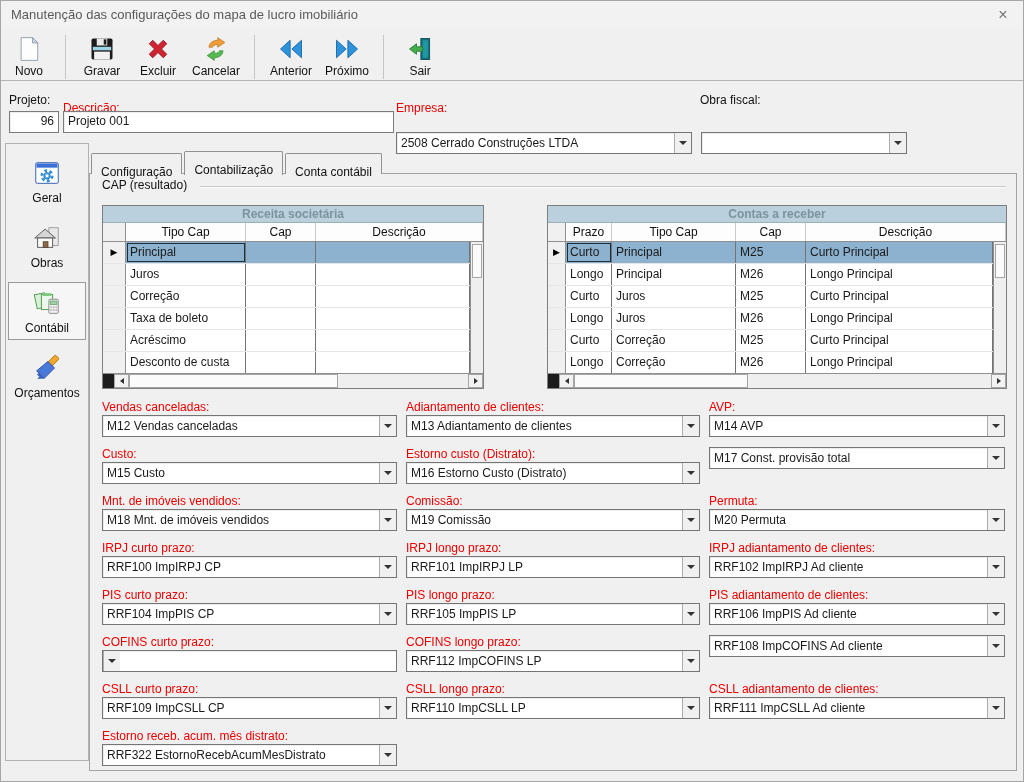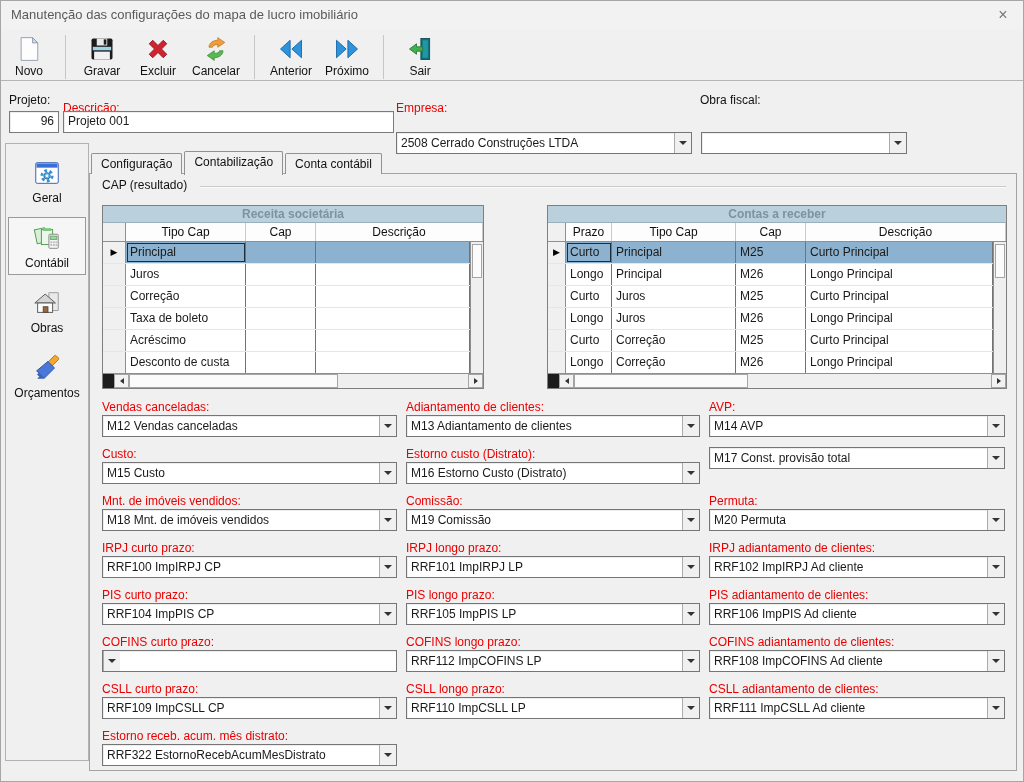--- a/index.html
+++ b/index.html
@@ -35,21 +35,21 @@
   
   .sidebar{position:absolute;left:4px;top:142px;width:84px;height:618px;border:1px solid #b2b2b2;background:#f0f0f0;
     display:flex;flex-direction:column;align-items:center;padding-top:8px;}
   .sitem{width:78px;display:flex;flex-direction:column;align-items:center;padding:5px 0 4px 0;margin-bottom:7px;
     border:1px solid transparent;}
   .sitem.selected{border:1px solid #9a9a9a;background:#f6f6f6;}
   .sitem .sicon{width:30px;height:30px;}
   .sitem .slabel{margin-top:3px;font-size:12px;color:#111;}
   
   .tabstrip{position:absolute;left:90px;top:150px;display:flex;z-index:3;}
-  .tab{height:21px;line-height:20px;padding:0 9px;border:1px solid #919191;border-bottom:none;background:#f0f0f0;
+  .tab{height:21px;line-height:20px;padding:8px 9px;border:1px solid #919191;border-bottom:none;background:#f0f0f0;
     margin-right:2px;margin-top:2px;border-radius:2px 2px 0 0;font-size:12px;color:#111;}
   .tab.active{height:24px;margin-top:0;position:relative;z-index:4;background:#f0f0f0;}
   .mainpanel{position:absolute;left:88px;top:172px;width:928px;height:598px;border:1px solid #a3a3a3;background:#f0f0f0;z-index:1;}
   .grouplabel{position:absolute;left:12px;top:4px;font-size:12px;color:#111;background:#f0f0f0;padding-right:6px;z-index:2;}
   .groupline{position:absolute;left:110px;right:10px;top:12px;height:1px;background:#c9c9c9;box-shadow:0 1px 0 #fbfbfb;}
   
   .grid{position:absolute;top:31px;border:1px solid #7f7f7f;background:#fff;display:flex;flex-direction:column;height:184px;}
   .grid-title{height:17px;background:#bad0dc;color:#7d939e;font-weight:bold;text-align:center;line-height:16px;
     font-size:12px;border-bottom:1px solid #9cb0ba;}
   .grid-head{height:19px;display:flex;border-bottom:1px solid #8f8f8f;background:#fdfdfd;}
@@ -189,20 +189,31 @@
           <svg viewBox="0 0 32 32">
             <rect x="4" y="5" width="24" height="22" rx="1.5" fill="#fff" stroke="#2c5cb0"></rect>
             <rect x="4.8" y="5.8" width="22.4" height="4.5" fill="#3a6fd8"></rect>
             <circle cx="16" cy="19" r="5.5" fill="none" stroke="#2f8fd8" stroke-width="3" stroke-dasharray="3 2.6"></circle>
             <circle cx="16" cy="19" r="3.4" fill="#5fb4ec" stroke="#1c6fb0"></circle>
             <circle cx="16" cy="19" r="1.4" fill="#fff"></circle>
           </svg>
         </span>
         <span class="slabel">Geral</span>
       </div>
+      <div class="sitem">
+        <span class="sicon">
+          <svg viewBox="0 0 32 32">
+            <path d="M18 5h10v19h-10z" fill="#e9e9e9" stroke="#9a9a9a"></path>
+            <path d="M3 16L14 6.5 25 16z" fill="#d6d6d6" stroke="#555"></path>
+            <rect x="6" y="16" width="16" height="10" fill="#fbfbfb" stroke="#555"></rect>
+            <rect x="12" y="20" width="5" height="6" fill="#8d6b4a" stroke="#5e452f"></rect>
+          </svg>
+        </span>
+        <span class="slabel">Obras</span>
+      </div>
       <div class="sitem selected">
         <span class="sicon">
           <svg viewBox="0 0 32 32">
             <g transform="rotate(-12 10 14)">
               <rect x="4" y="6" width="11" height="15" fill="#d9efd7" stroke="#4a9a4a"></rect>
             </g>
             <rect x="10" y="7" width="12" height="16" fill="#ecf8ec" stroke="#4a9a4a"></rect>
             <rect x="11.5" y="5.5" width="9" height="3" fill="#7cc87c"></rect>
             <rect x="18" y="12" width="10" height="15" rx="1" fill="#f4f4f4" stroke="#888"></rect>
             <rect x="19.5" y="14" width="7" height="3.5" fill="#9fd6a8" stroke="#6aa86f"></rect>
@@ -214,31 +225,20 @@
               <rect x="22.3" y="22.5" width="2" height="2"></rect>
               <rect x="25" y="22.5" width="2" height="2"></rect>
             </g>
           </svg>
         </span>
         <span class="slabel">Contábil</span>
       </div>
       <div class="sitem">
         <span class="sicon">
           <svg viewBox="0 0 32 32">
-            <path d="M18 5h10v19h-10z" fill="#e9e9e9" stroke="#9a9a9a"></path>
-            <path d="M3 16L14 6.5 25 16z" fill="#d6d6d6" stroke="#555"></path>
-            <rect x="6" y="16" width="16" height="10" fill="#fbfbfb" stroke="#555"></rect>
-            <rect x="12" y="20" width="5" height="6" fill="#8d6b4a" stroke="#5e452f"></rect>
-          </svg>
-        </span>
-        <span class="slabel">Obras</span>
-      </div>
-      <div class="sitem">
-        <span class="sicon">
-          <svg viewBox="0 0 32 32">
             <g transform="rotate(45 22 9)">
               <rect x="19" y="2" width="6" height="13" rx="1.5" fill="#f0a830" stroke="#b87818"></rect>
             </g>
             <path d="M5 19L17 9l7 7-11 11z" fill="#4a78d8" stroke="#2a4fa8"></path>
             <path d="M5 19l2.5 2.2-1.8 1.8 2.4 2.2-1.9 1.9L13 27" fill="#3a62c0" stroke="#2a4fa8" stroke-width="0.6"></path>
           </svg>
         </span>
         <span class="slabel">Orçamentos</span>
       </div>
     </div>
@@ -533,21 +533,20 @@
         <div class="fblock">
           <span class="flbl">COFINS longo prazo:</span>
           <div class="combo">
             <div class="ctext">RRF112 ImpCOFINS LP</div>
             <div class="cbtn">
               <div class="carrow"></div>
             </div>
           </div>
         </div>
         <div class="fblock">
-          <span class="flbl">COFINS adiantamento de clientes:</span>
           <div class="combo">
             <div class="ctext">RRF108 ImpCOFINS Ad cliente</div>
             <div class="cbtn">
               <div class="carrow"></div>
             </div>
           </div>
         </div>
         <div class="fblock">
           <span class="flbl">CSLL curto prazo:</span>
           <div class="combo">

